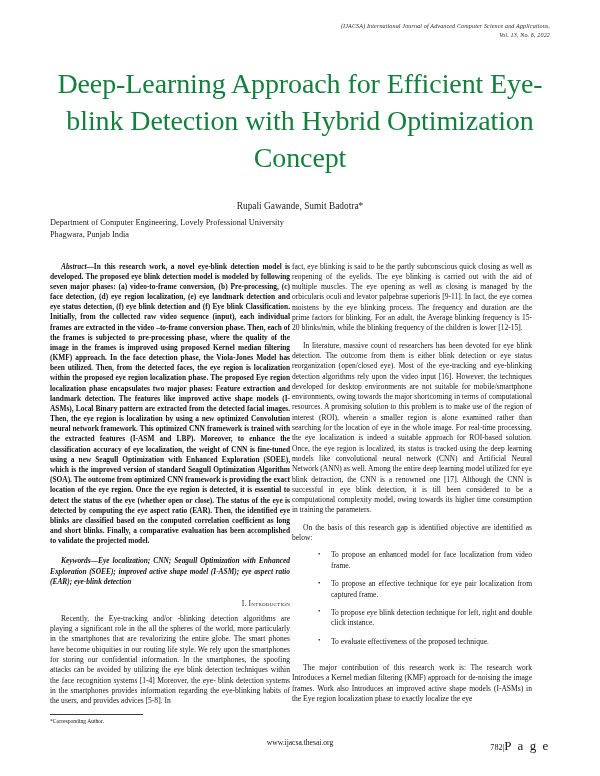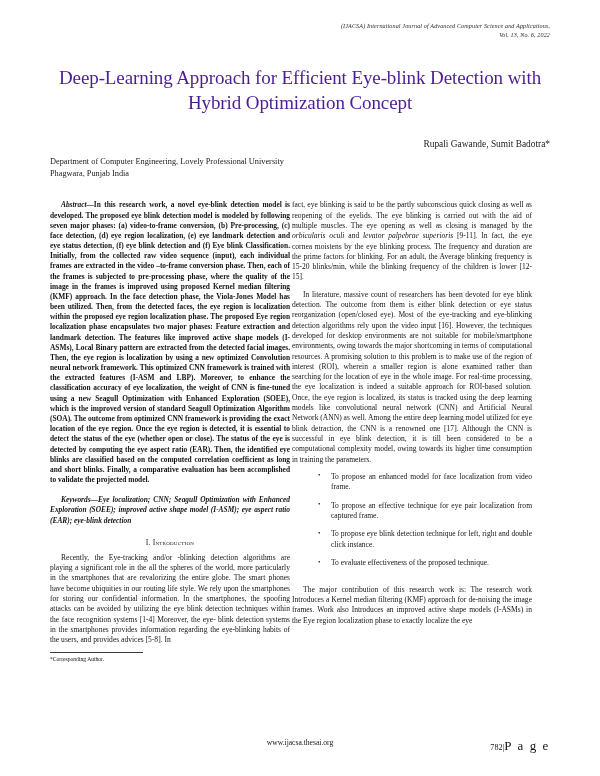--- a/index.html
+++ b/index.html
@@ -30,31 +30,31 @@
     line-height: 1.55;
     color: #2b2b2b;
     letter-spacing: 0.02em;
   }
   .running-head .line2 { display: block; }
 
   
   .title {
     margin-top: 24px;
     text-align: center;
-    font-size: 19px;
+    font-size: 28px;
     line-height: 1.33;
     font-weight: 400;
     letter-spacing: -0.1px;
-    color: #4c1d95;
+    color: #15803d;
   }
 
   
   .authors {
     margin-top: 22px;
-    text-align: right;
+    text-align: center;
     font-size: 9.4px;
     line-height: 1.5;
     color: #1a1a1a;
   }
   .affil {
     text-align: left;
     font-size: 8.3px;
     line-height: 1.5;
     margin-top: 4px;
     color: #1a1a1a;
@@ -95,31 +95,31 @@
   .keywords {
     font-style: italic;
     font-weight: bold;
     font-size: 7.4px;
     line-height: 1.375;
     text-align: justify;
     text-indent: 11px;
     margin: 10px 0 8px 0;
   }
   .sec-head {
-    text-align: center;
+    text-align: right;
     font-size: 7.7px;
     margin: 12px 0 6px 0;
     letter-spacing: 0.02em;
   }
   .sec-head .num { font-variant: small-caps; }
   .smallcaps {
     font-variant: small-caps;
     letter-spacing: 0.03em;
   }
-  .ital { font-style: italic; }
+  .ital { }
 
   
   .footnote-rule {
     border: 0;
     border-top: 0.7px solid #3a3a3a;
     width: 93px;
     margin: 4px 0 3px 0;
   }
   .footnote {
     font-size: 5.6px;
@@ -219,20 +219,21 @@
       <hr class="footnote-rule">
       <p class="footnote">*Corresponding Author.</p>
     </div>
 
     <div class="col">
 
       <p class="noindent"><span>fact, eye blinking is said to be the partly subconscious quick closing as well as reopening of the eyelids. The eye blinking is carried out with the aid of multiple muscles. The eye opening as well as closing is managed by the </span><span class="ital">orbicularis oculi</span><span> and </span><span class="ital">levator palpebrae superioris</span><span> [9-11]. In fact, the eye cornea moistens by the eye blinking process. The frequency and duration are the prime factors for blinking. For an adult, the Average blinking frequency is 15-20 blinks/min, while the blinking frequency of the children is lower [12-15].</span></p>
 
       <p>In literature, massive count of researchers has been devoted for eye blink detection. The outcome from them is either blink detection or eye status reorganization (open/closed eye). Most of the eye-tracking and eye-blinking detection algorithms rely upon the video input [16]. However, the techniques developed for desktop environments are not suitable for mobile/smartphone environments, owing towards the major shortcoming in terms of computational resources. A promising solution to this problem is to make use of the region of interest (ROI), wherein a smaller region is alone examined rather than searching for the location of eye in the whole image. For real-time processing, the eye localization is indeed a suitable approach for ROI-based solution. Once, the eye region is localized, its status is tracked using the deep learning models like convolutional neural network (CNN) and Artificial Neural Network (ANN) as well. Among the entire deep learning model utilized for eye blink detraction, the CNN is a renowned one [17]. Although the CNN is successful in eye blink detection, it is till been considered to be a computational complexity model, owing towards its higher time consumption in training the parameters.</p>
 
+      <p>On the basis of this research gap is identified objective are identified as below:</p>
 
       <ul class="bullets">
         <li>To propose an enhanced model for face localization from video frame.</li>
         <li>To propose an effective technique for eye pair localization from captured frame.</li>
         <li>To propose eye blink detection technique for left, right and double click instance.</li>
         <li>To evaluate effectiveness of the proposed technique.</li>
       </ul>
 
       <p>The major contribution of this research work is: The research work Introduces a Kernel median filtering (KMF) approach for de-noising the image frames. Work also Introduces an improved active shape models (I-ASMs) in the Eye region localization phase to exactly localize the eye</p>
     </div>

